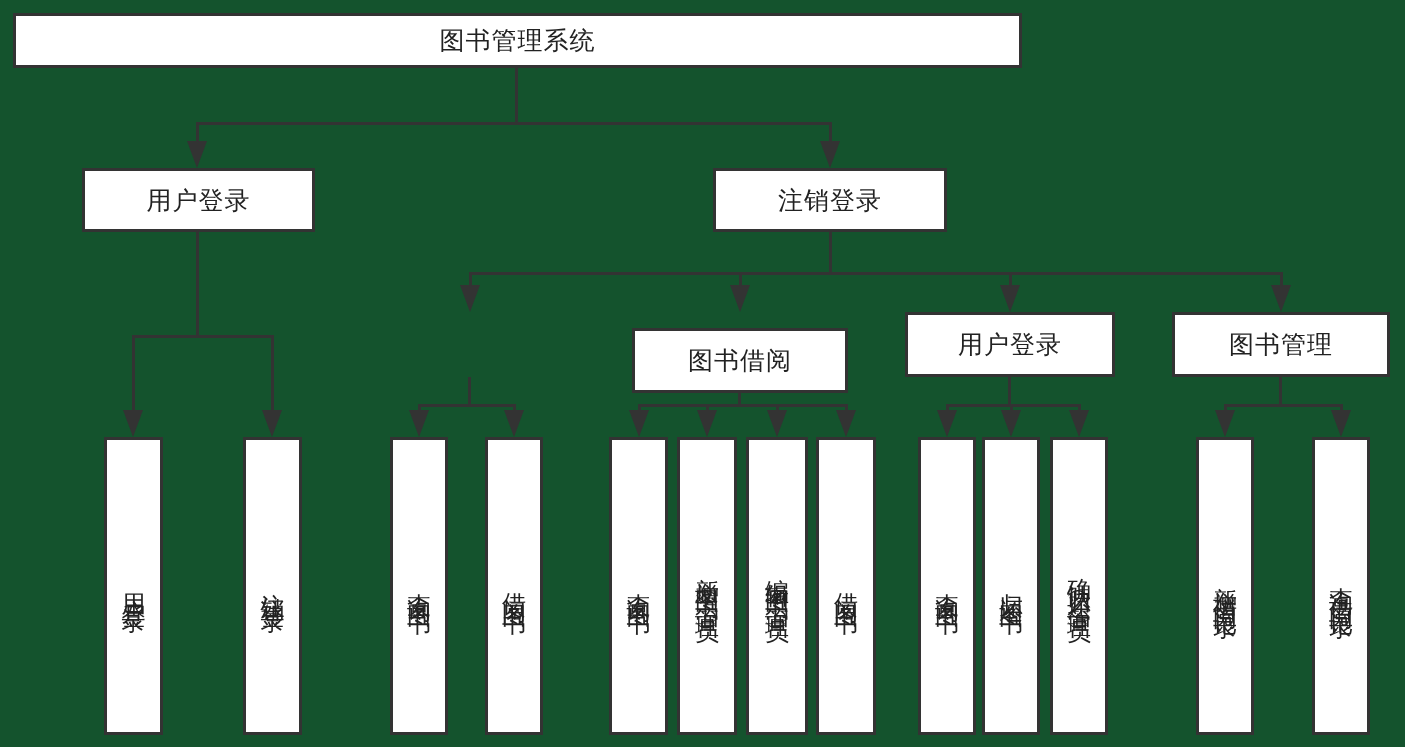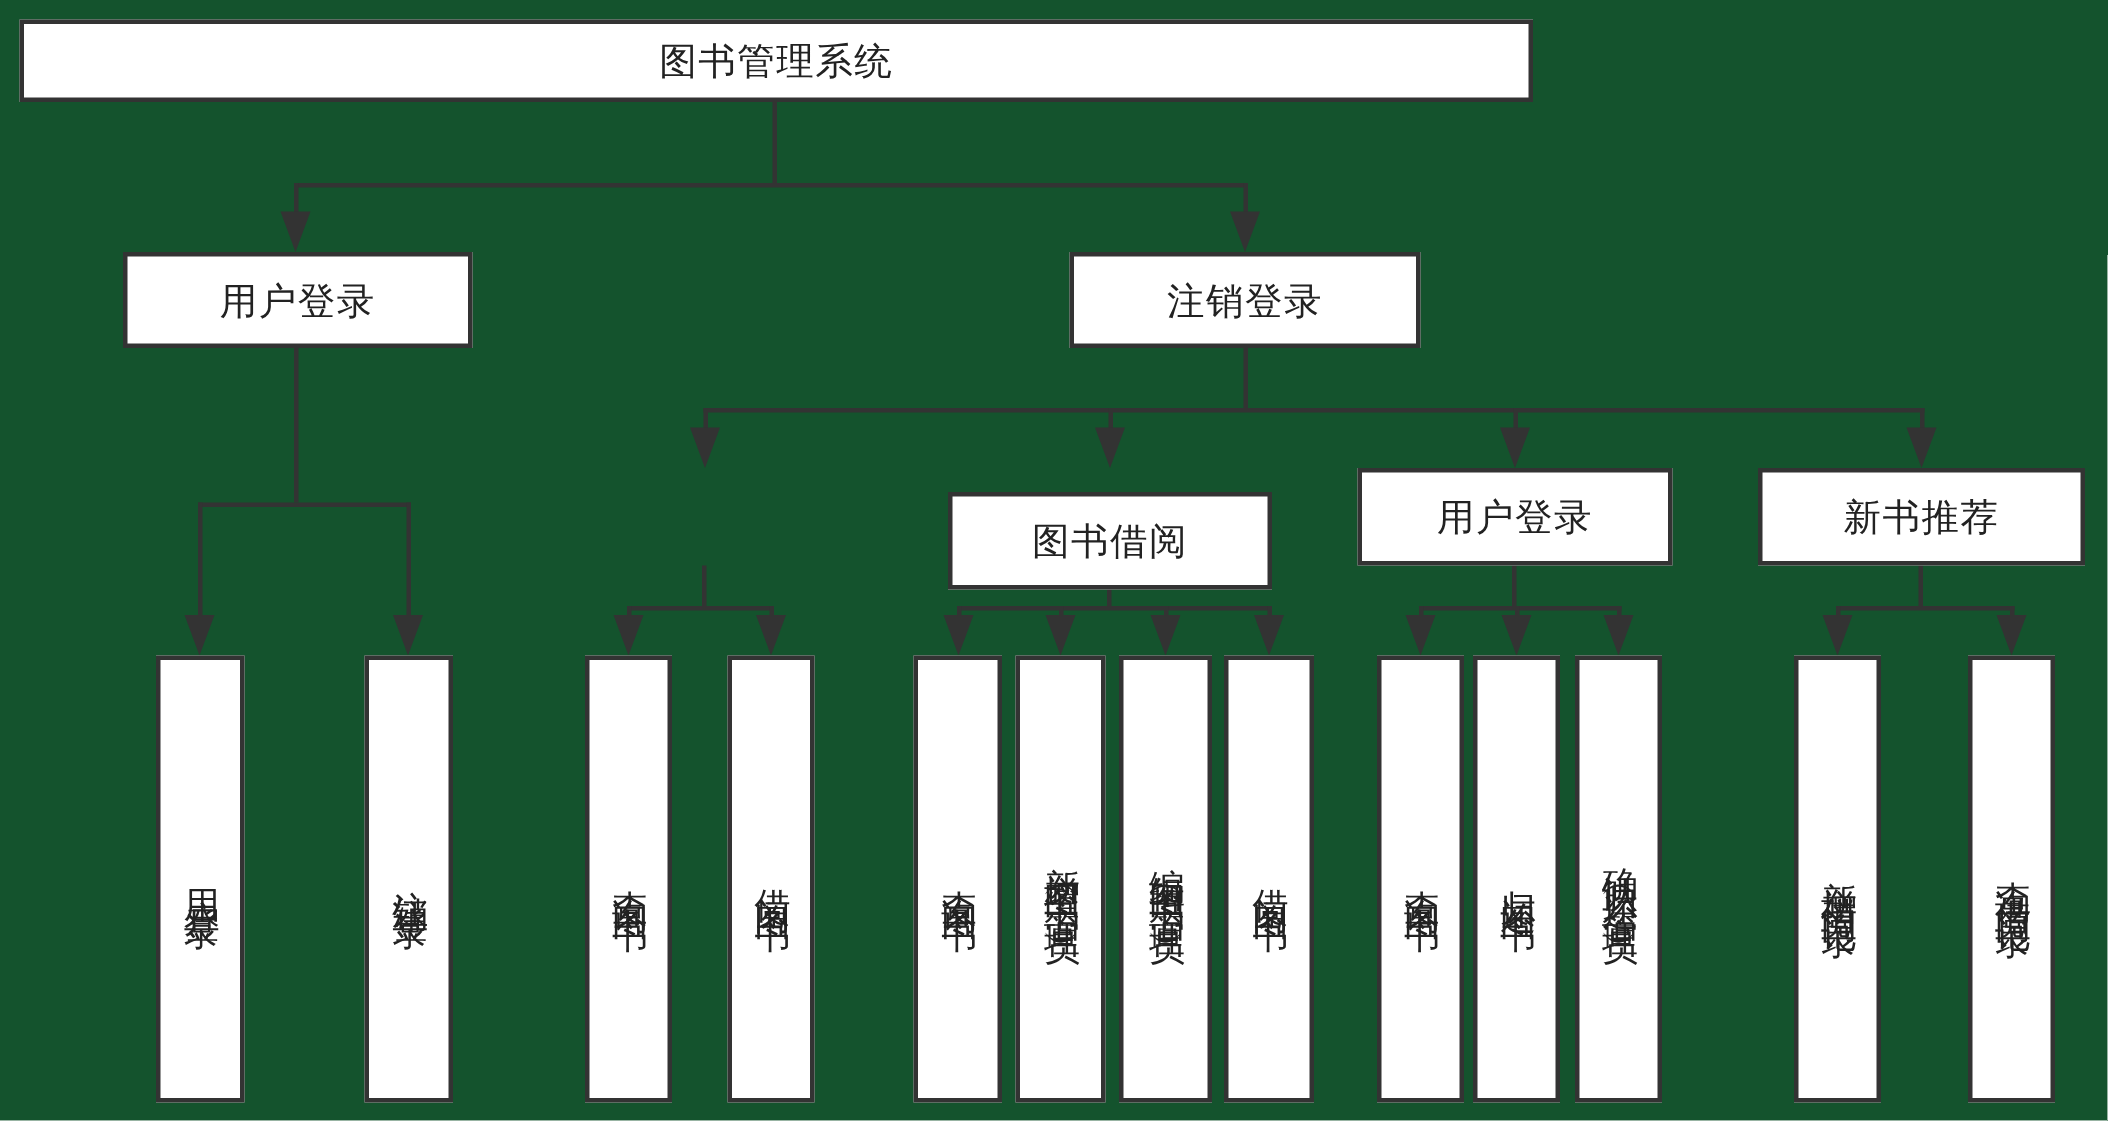--- a/index.html
+++ b/index.html
@@ -59,21 +59,21 @@
   <div class="arrow" style="left:460px;top:285px;"></div>
   <div class="vline" style="left:739px;top:272px;height:15px;"></div>
   <div class="arrow" style="left:730px;top:285px;"></div>
   <div class="vline" style="left:1009px;top:272px;height:15px;"></div>
   <div class="arrow" style="left:1000px;top:285px;"></div>
   <div class="vline" style="left:1280px;top:272px;height:15px;"></div>
   <div class="arrow" style="left:1271px;top:285px;"></div>
 
   <div class="node" style="left:632px;top:328px;width:216px;height:65px;">图书借阅</div>
   <div class="node" style="left:905px;top:312px;width:210px;height:65px;">用户登录</div>
-  <div class="node" style="left:1172px;top:312px;width:218px;height:65px;">新书推荐</div>
+  <div class="node" style="left:1172px;top:312px;width:218px;height:65px;">图书管理</div>
 
   <div class="vline" style="left:468px;top:377px;height:27px;"></div>
   <div class="hline" style="left:418px;top:404px;width:98px;"></div>
   <div class="vline" style="left:418px;top:404px;height:7px;"></div>
   <div class="arrow" style="left:409px;top:410px;"></div>
   <div class="vline" style="left:513px;top:404px;height:7px;"></div>
   <div class="arrow" style="left:504px;top:410px;"></div>
 
   <div class="vline" style="left:738px;top:377px;height:27px;"></div>
   <div class="hline" style="left:638px;top:404px;width:210px;"></div>

